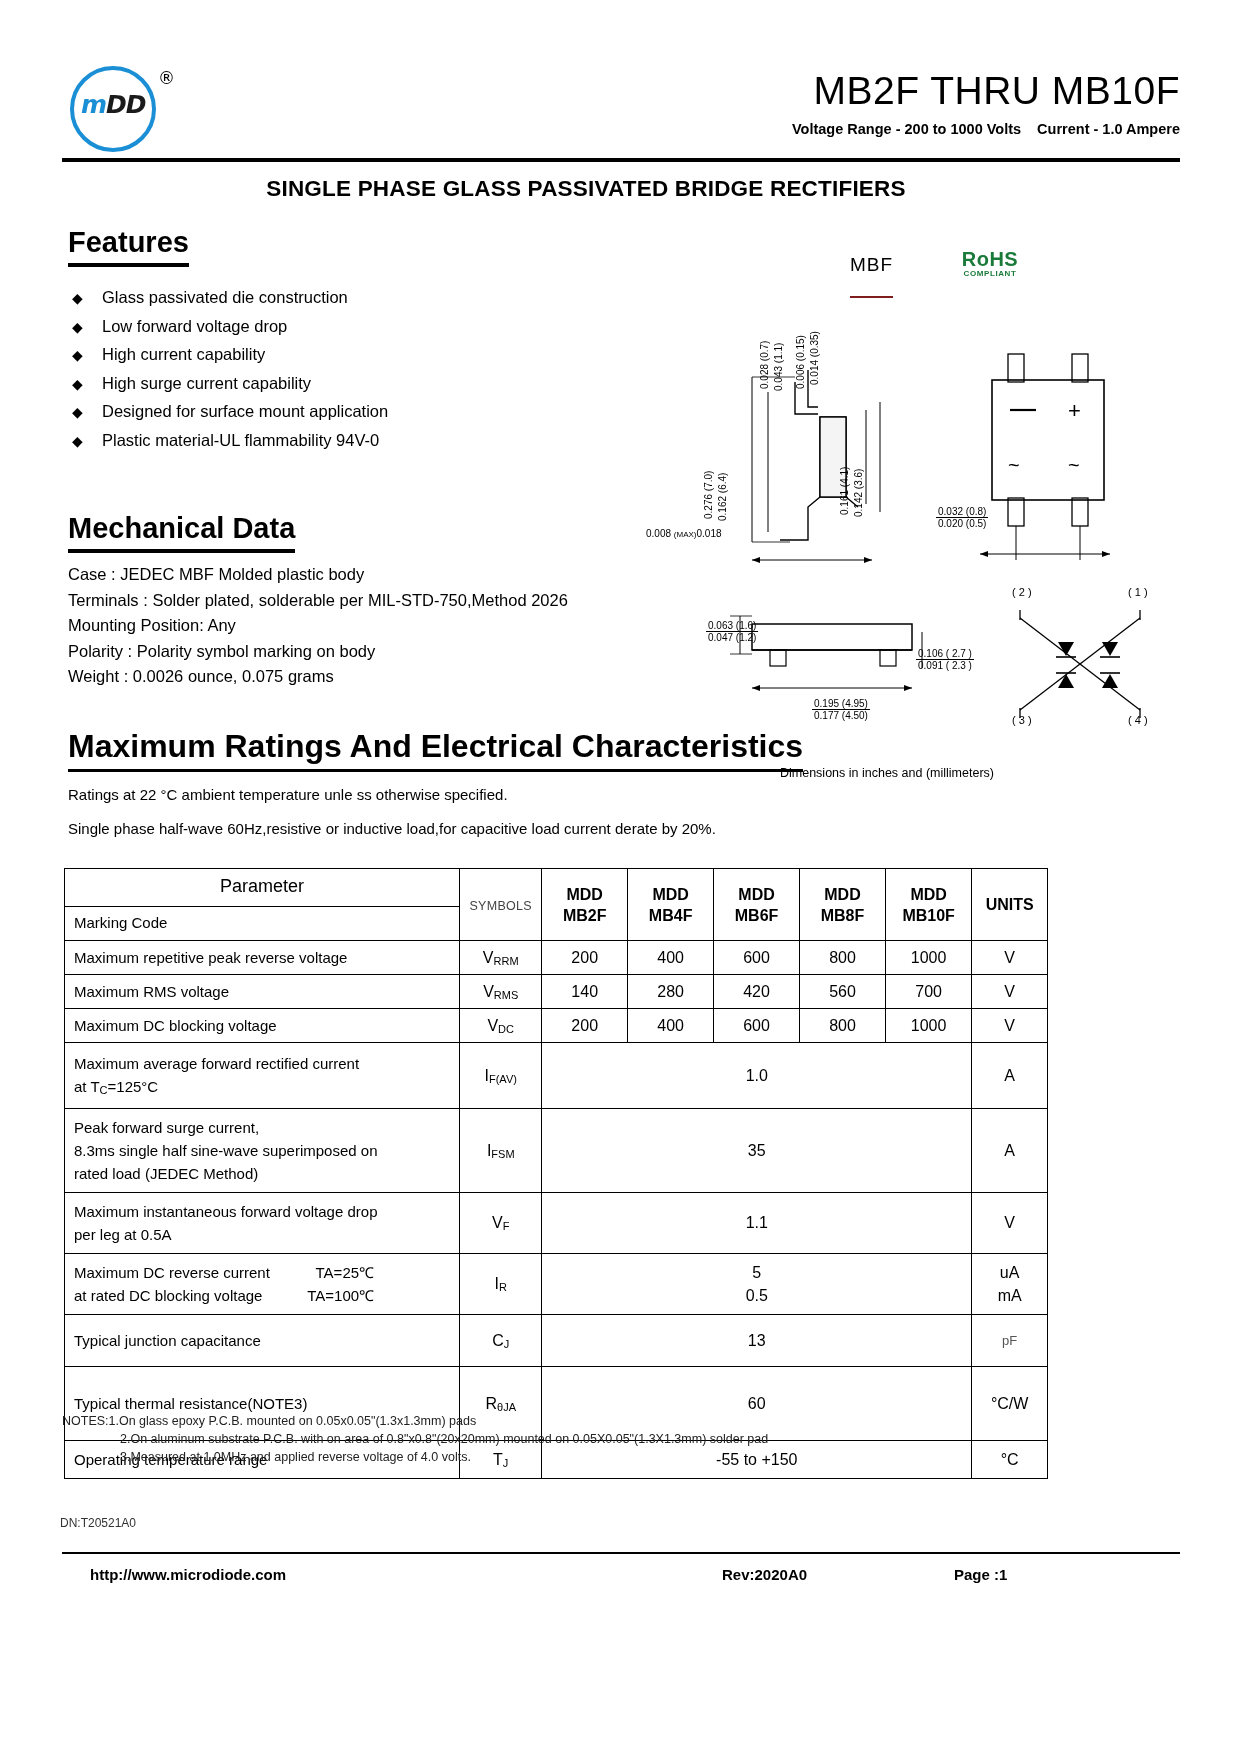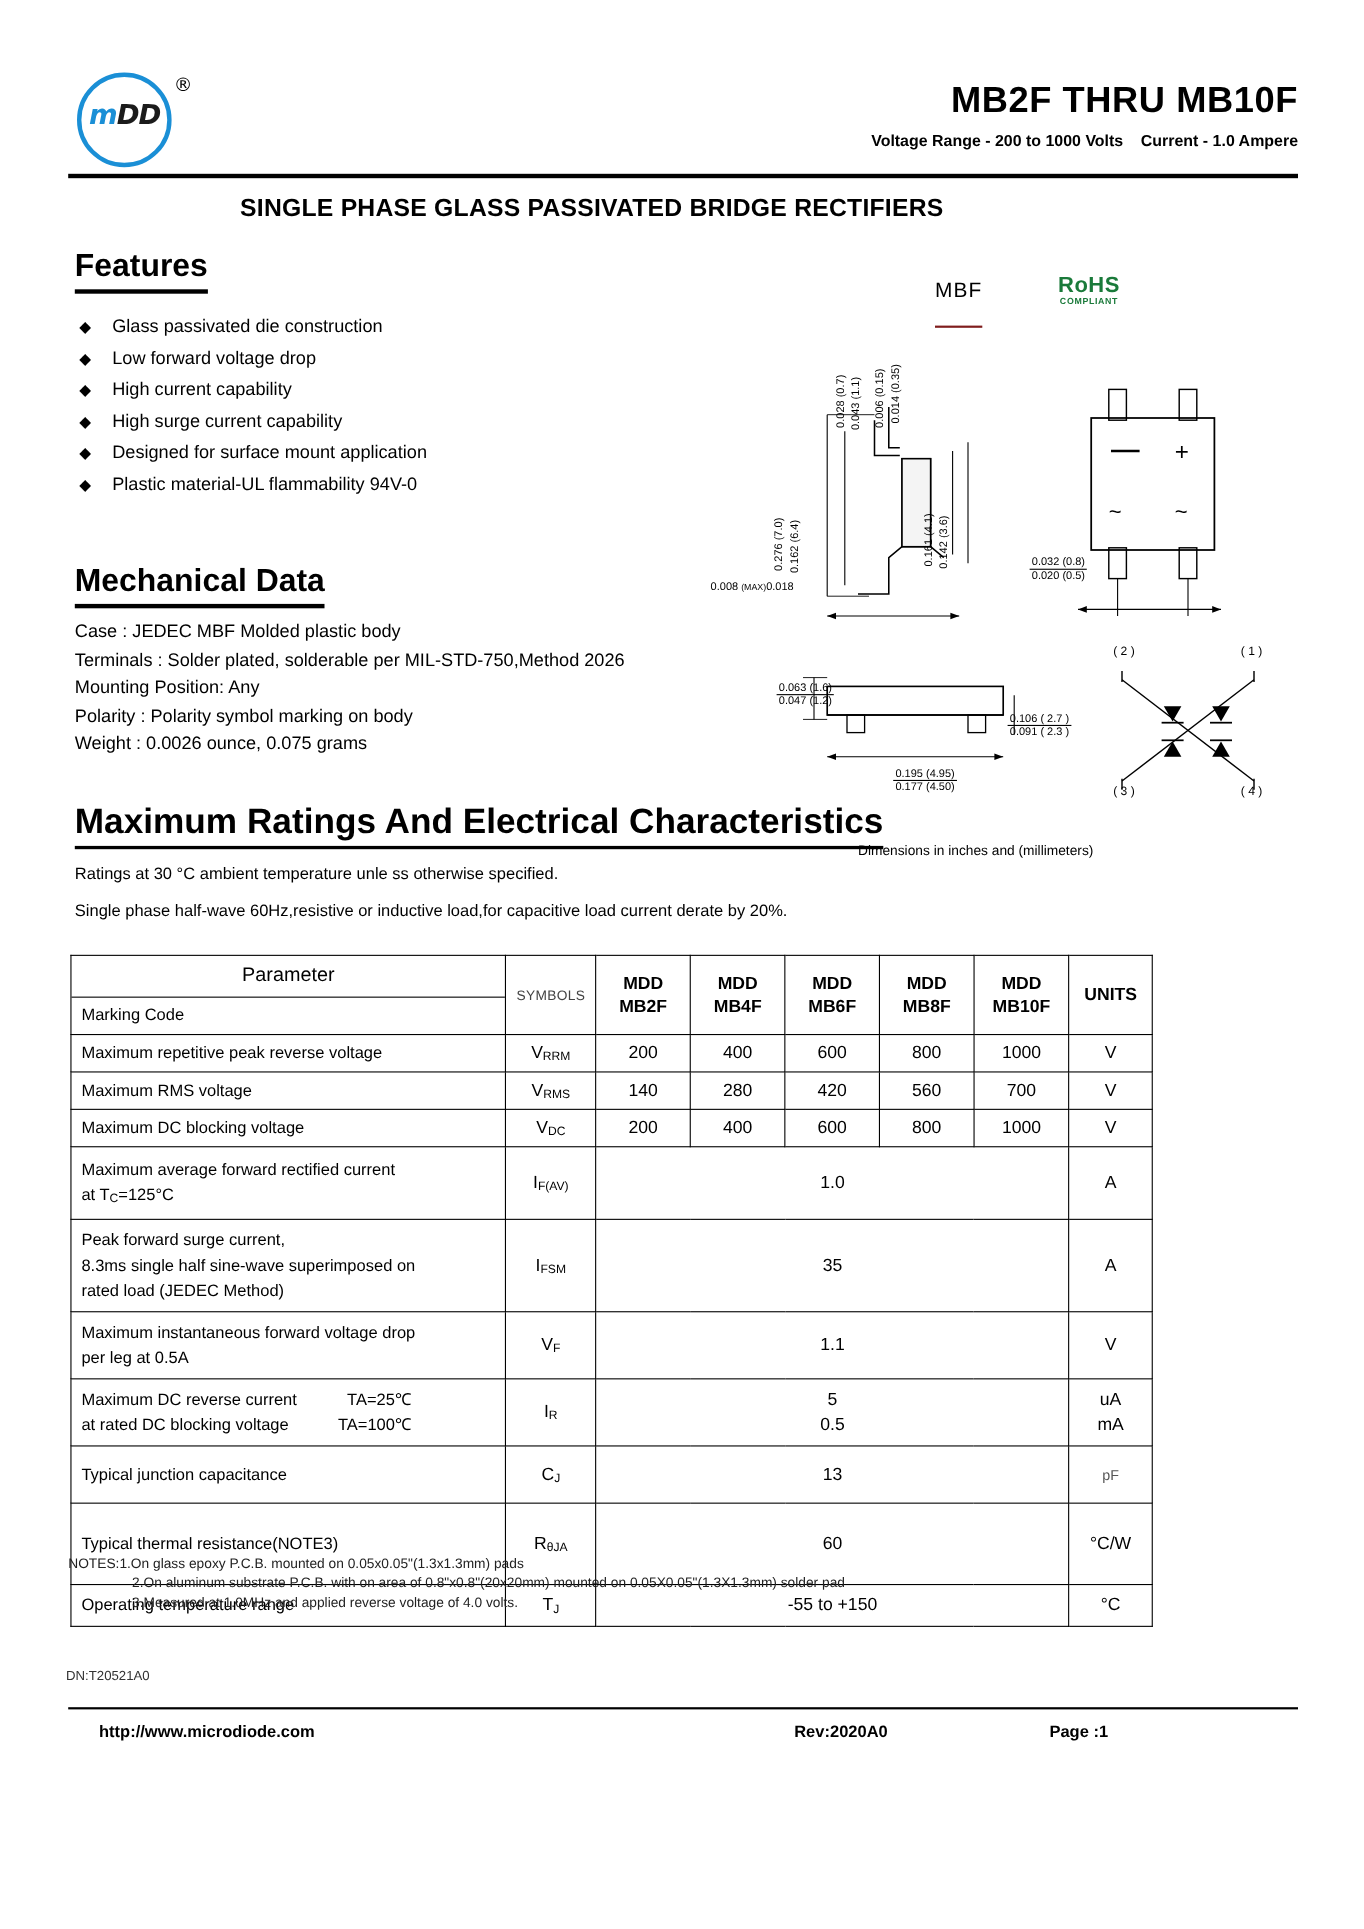--- a/index.html
+++ b/index.html
@@ -60,22 +60,22 @@
     font-size: 17px;
     font-family: "DejaVu Sans", sans-serif;
   }
   .title-block {
     position: absolute;
     right: 0; top: 14px;
     text-align: right;
     width: 700px;
   }
   .part-title {
-    font-size: 33px;
-    font-weight: bold;
+    font-size: 39px;
+    font-weight: normal;
     letter-spacing: 0.5px;
     line-height: 38px;
   }
   .subtitle-line {
     margin-top: 11px;
     font-size: 14.5px;
     font-weight: bold;
   }
   .subtitle-line .gap { display: inline-block; width: 16px; }
   .header-rule {
@@ -87,20 +87,21 @@
 
   
   .doc-heading {
     position: absolute;
     left: 0; top: 176px;
     width: 1076px;
     text-align: center;
     font-size: 22.5px;
     font-weight: bold;
     letter-spacing: 0.2px;
+    padding-left: 48px;
   }
 
   
   .sec-heading {
     position: absolute;
     font-size: 29px;
     font-weight: bold;
     padding-bottom: 4px;
     border-bottom: 4px solid #000;
     display: inline-block;
@@ -509,21 +510,21 @@
     <line x1="100" y1="73" x2="120" y2="73" stroke="#000" stroke-width="1.6"></line>
   </svg>
   <div class="dim-h" style="left:1012px; top:586px; font-size:11px;">( 2 )</div>
   <div class="dim-h" style="left:1128px; top:586px; font-size:11px;">( 1 )</div>
   <div class="dim-h" style="left:1012px; top:714px; font-size:11px;">( 3 )</div>
   <div class="dim-h" style="left:1128px; top:714px; font-size:11px;">( 4 )</div>
 
   <div class="dim-note">Dimensions in inches and (millimeters)</div>
 
   <div class="sec-heading" id="ratings-heading">Maximum Ratings And Electrical Characteristics</div>
-  <div class="ratings-pre" id="ratings-line1">Ratings at 30 °C ambient temperature unle ss otherwise specified.</div>
+  <div class="ratings-pre" id="ratings-line1">Ratings at 22 °C ambient temperature unle ss otherwise specified.</div>
   <div class="ratings-pre" id="ratings-line2">Single phase half-wave 60Hz,resistive or inductive load,for capacitive load current derate by 20%.</div>
 
   <table class="spec">
     <tbody>
 
       <tr>
         <td class="c-param" style="padding:0 !important;">
           <div class="hdr-param">Parameter</div>
           <div class="hdr-mark">Marking Code</div>
         </td>

